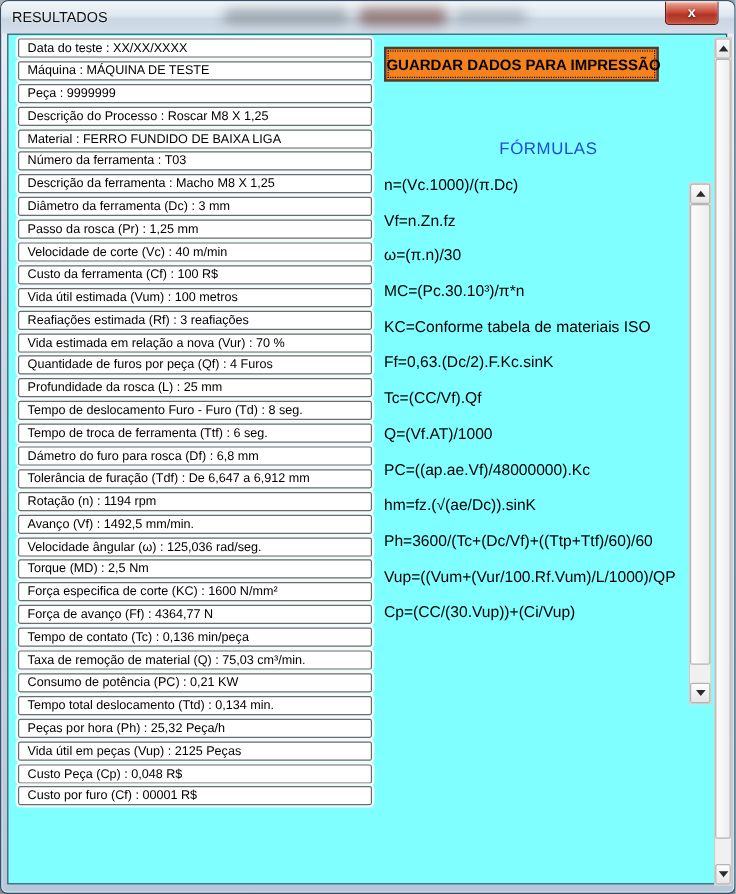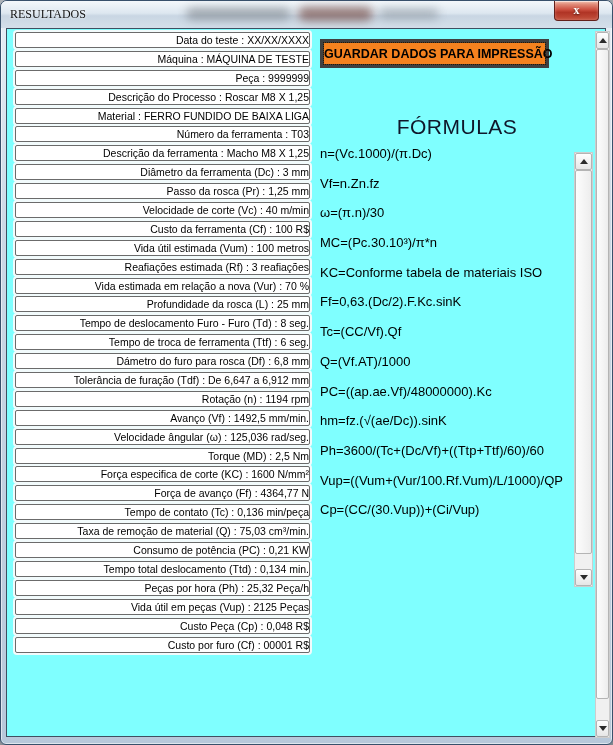--- a/index.html
+++ b/index.html
@@ -15,21 +15,20 @@
     border-radius:7px 7px 6px 6px;
     background:linear-gradient(180deg,#e8eff6 0%,#ccd9e6 30%,#b7c8da 100%);
     border:1px solid #38506b;
     box-shadow:inset 0 0 0 1px rgba(255,255,255,.55), 0 3px 10px rgba(0,0,0,.45);
     overflow:hidden;
   }
   .titlebar {
     position:absolute; top:0; left:0; right:0; height:27px;
     background:linear-gradient(180deg,#f4f8fb 0%,#dde7f0 45%,#c9d6e3 55%,#d4dfea 100%);
     overflow:hidden;
-    font-family:Liberation Serif, serif;
   }
   .blur-blob { position:absolute; filter:blur(5px); opacity:.65; border-radius:8px; }
   .blob-a { left:185px; top:7px; width:105px; height:12px; background:#7d838a; }
   .blob-b { left:297px; top:6px; width:75px;  height:14px; background:#6e4038; }
   .blob-c { left:378px; top:8px; width:60px;  height:10px; background:#8d969e; }
   .title-text {
     position:absolute; left:9px; top:6px; font-size:12px; color:#111;
     text-shadow:0 0 3px rgba(255,255,255,.9);
   }
   .close-btn {
@@ -45,35 +44,35 @@
     position:absolute; left:5px; right:6px; top:27px; bottom:7px;
     background:#7fffff; border:1px solid #3f4f61;
   }
   
   .results-col { position:absolute; left:8px; top:3px; width:295px; }
   .result-row {
     height:16px; margin-bottom:2.9px; background:#ffffff;
     border:1px solid #6b6b6b; border-radius:2px;
     box-shadow:0 0 0 2px #f2fbfc;
     font-size:10.5px; color:#000; line-height:14px;
-    padding-left:7px; white-space:nowrap; overflow:hidden; cursor:default;text-align:right;
+    padding-left:7px; white-space:nowrap; overflow:hidden; cursor:default;
   }
   
   .save-btn {
     position:absolute; left:313px; top:10px; width:229px; height:29px;
-    background:#f5821f; border:4px solid #404040;
+    background:#f5821f; border:2px solid #404040;
     outline:1px dotted #2b1600; outline-offset:-4px;
     font-family:"Liberation Sans", sans-serif;
     font-size:12.5px; font-weight:bold; color:#000; text-align:center;
     cursor:pointer; white-space:nowrap;
   }
   
   .formulas-heading {
     position:absolute; left:330px; top:86px; width:240px;
-    font-size:21px; color:#0f172a; text-align:center; letter-spacing:.5px;
+    font-size:14px; color:#1d4ed8; text-align:center; letter-spacing:.5px;
   }
   .formulas-list { position:absolute; left:313px; top:117px; width:255px; }
   .formula-line {
     font-size:13px; color:#000000; height:29.7px; white-space:nowrap;
   }
   
   .sb { position:absolute; background:#f0f0f0; border:1px solid #cdcdcd; }
   .sb-inner { left:567px; top:123px; width:19px; height:435px; }
   .sb-outer { left:588px; top:2px;  width:15px; height:707px; }
   .sb-btn {
@@ -118,20 +117,21 @@
       <div class="result-row">Material : FERRO FUNDIDO DE BAIXA LIGA</div>
       <div class="result-row">Número da ferramenta : T03</div>
       <div class="result-row">Descrição da ferramenta : Macho M8 X 1,25</div>
       <div class="result-row">Diâmetro da ferramenta (Dc) : 3 mm</div>
       <div class="result-row">Passo da rosca (Pr) : 1,25 mm</div>
       <div class="result-row">Velocidade de corte (Vc) : 40 m/min</div>
       <div class="result-row">Custo da ferramenta (Cf) : 100 R$</div>
       <div class="result-row">Vida útil estimada (Vum) : 100 metros</div>
       <div class="result-row">Reafiações estimada (Rf) : 3 reafiações</div>
       <div class="result-row">Vida estimada em relação a nova (Vur) : 70 %</div>
+      <div class="result-row">Quantidade de furos por peça (Qf) : 4 Furos</div>
       <div class="result-row">Profundidade da rosca (L) : 25 mm</div>
       <div class="result-row">Tempo de deslocamento Furo - Furo (Td) : 8 seg.</div>
       <div class="result-row">Tempo de troca de ferramenta (Ttf) : 6 seg.</div>
       <div class="result-row">Dámetro do furo para rosca (Df) : 6,8 mm</div>
       <div class="result-row">Tolerância de furação (Tdf) : De 6,647 a 6,912 mm</div>
       <div class="result-row">Rotação (n) : 1194 rpm</div>
       <div class="result-row">Avanço (Vf) : 1492,5 mm/min.</div>
       <div class="result-row">Velocidade ângular (ω) : 125,036 rad/seg.</div>
       <div class="result-row">Torque (MD) : 2,5 Nm</div>
       <div class="result-row">Força especifica de corte (KC) : 1600 N/mm²</div>

